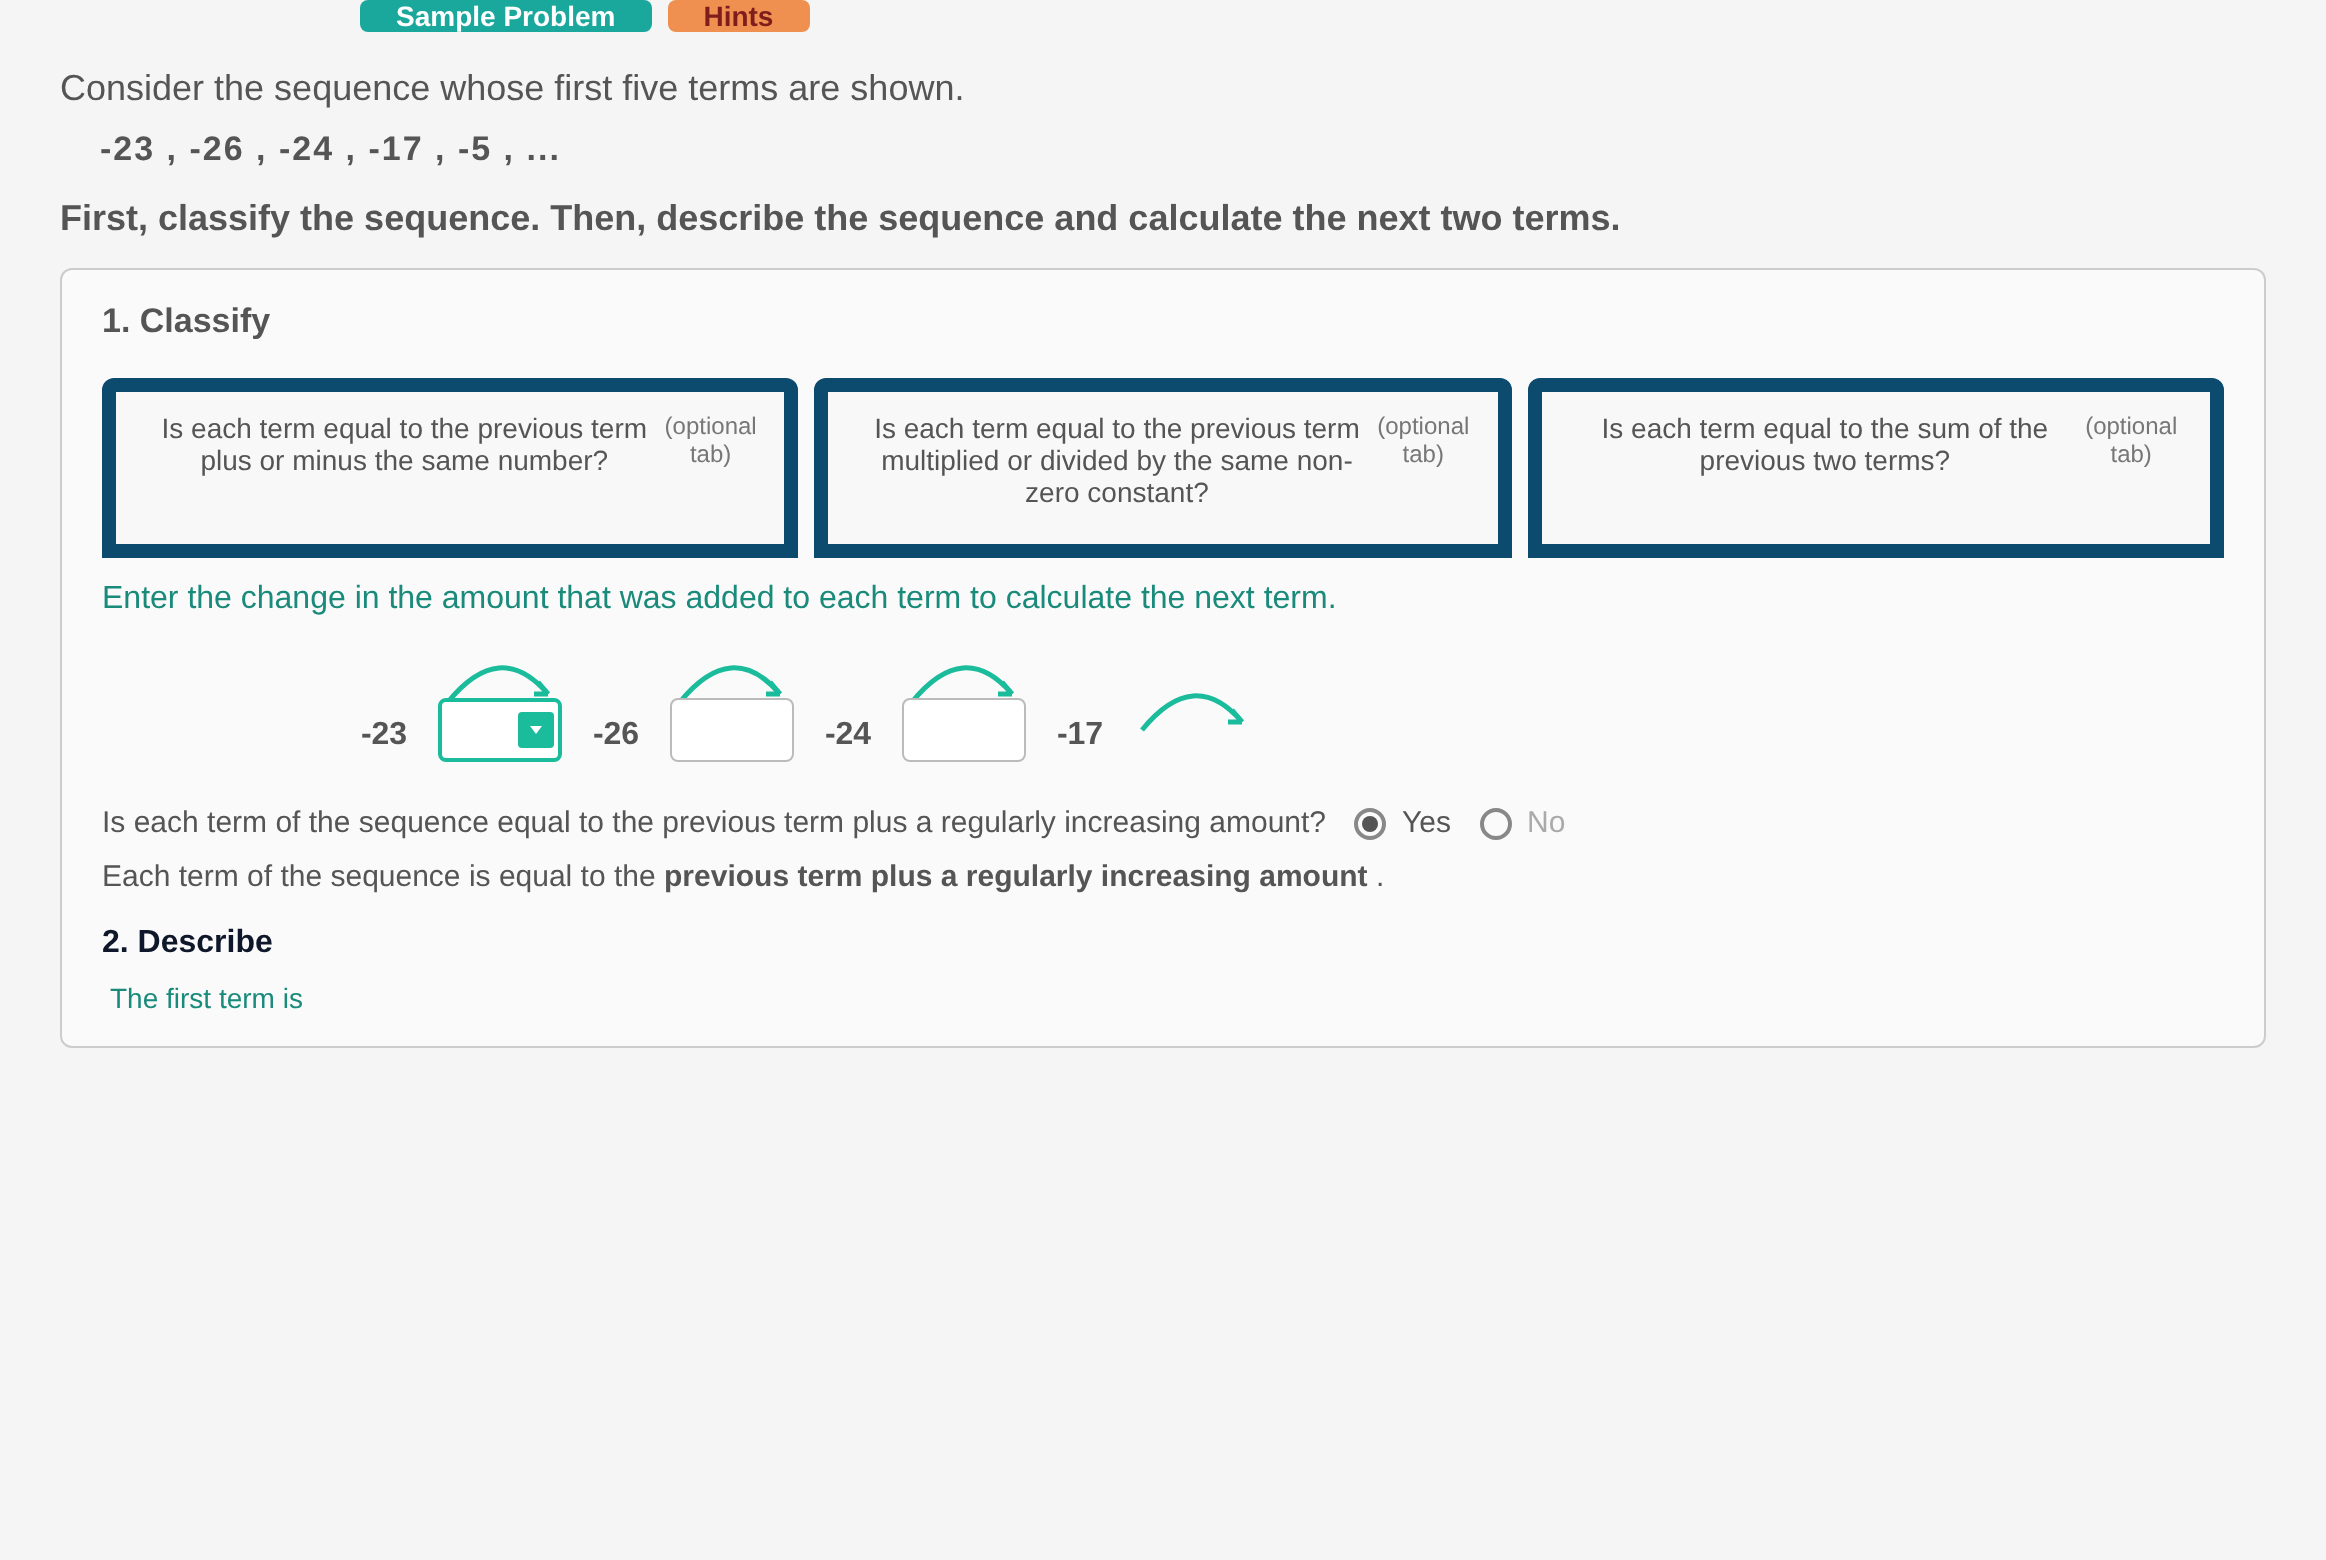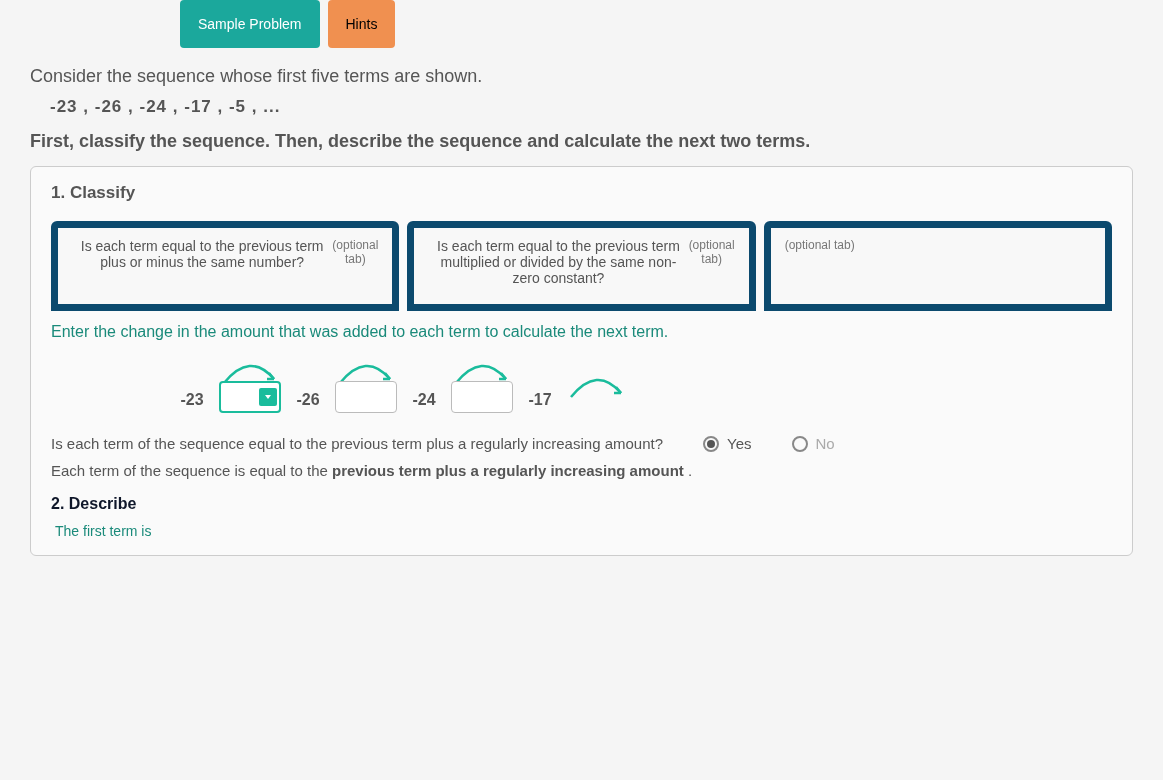--- a/index.html
+++ b/index.html
@@ -10,29 +10,29 @@
       padding: 0;
       width: 1163px;
       overflow-x: hidden;
     }
     .top-buttons {
       display: flex;
       gap: 8px;
       padding: 0 0 8px 180px;
     }
     .btn {
-      padding: 16px 18px;
+      padding: 0 18px;
       border-radius: 4px;
       font-size: 14px;
-      font-weight: 400;
+      font-weight: 700;
       border: none;
       cursor: pointer;
     }
     .btn-teal { background: #1ba89c; color: white; }
-    .btn-orange { background: #f09050; color: #000000; }
+    .btn-orange { background: #f09050; color: #7f1d1d; }
     .content {
       padding: 10px 30px 20px 30px;
     }
     .intro {
       font-size: 18px;
       color: #555;
       margin-bottom: 10px;
     }
     .sequence-terms {
       font-size: 17px;
@@ -140,21 +140,21 @@
       height: 18px;
       background: #1abc9c;
       display: flex;
       align-items: center;
       justify-content: center;
       border-radius: 2px;
     }
     .question-row {
       display: flex;
       align-items: center;
-      gap: 28px;
+      gap: 2px;
       font-size: 15px;
       color: #555;
       margin: 10px 0;
     }
     .radio-group {
       display: flex;
       align-items: center;
       gap: 8px;
       padding-left: 12px;
     }
@@ -211,20 +211,21 @@
     <div class="tab-row">
       <div class="tab-card">
         <div class="tab-question">Is each term equal to the previous term plus or minus the same number?</div>
         <div class="tab-hint">(optional tab)</div>
       </div>
       <div class="tab-card">
         <div class="tab-question">Is each term equal to the previous term multiplied or divided by the same non-zero constant?</div>
         <div class="tab-hint">(optional tab)</div>
       </div>
       <div class="tab-card">
+        <div class="tab-question">Is each term equal to the sum of the previous two terms?</div>
         <div class="tab-hint">(optional tab)</div>
       </div>
     </div>
 
     <div class="prompt-text">Enter the change in the amount that was added to each term to calculate the next term.</div>
 
     <div class="seq-diagram">
       <div class="term-label">-23</div>
       <div class="arrow-box">
         <svg class="arc-arrow" viewBox="0 0 60 26">

